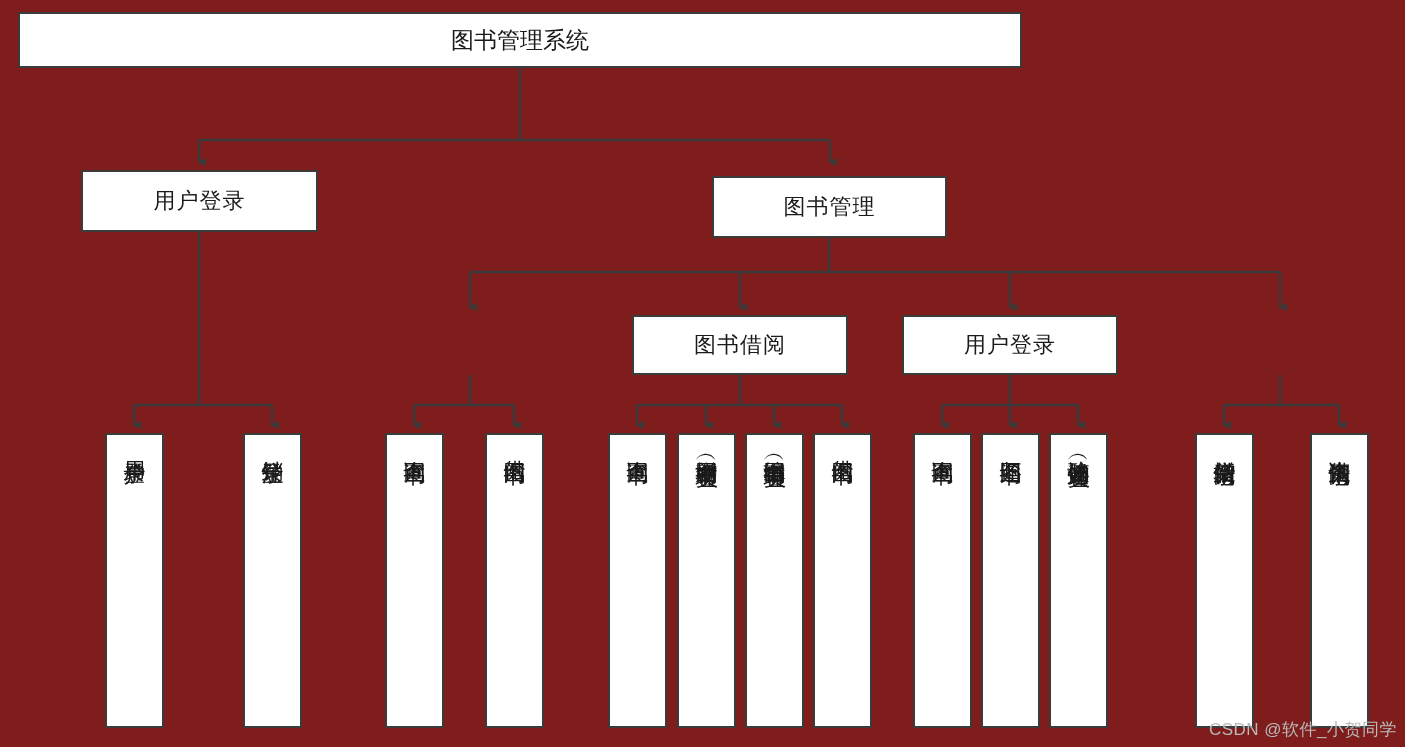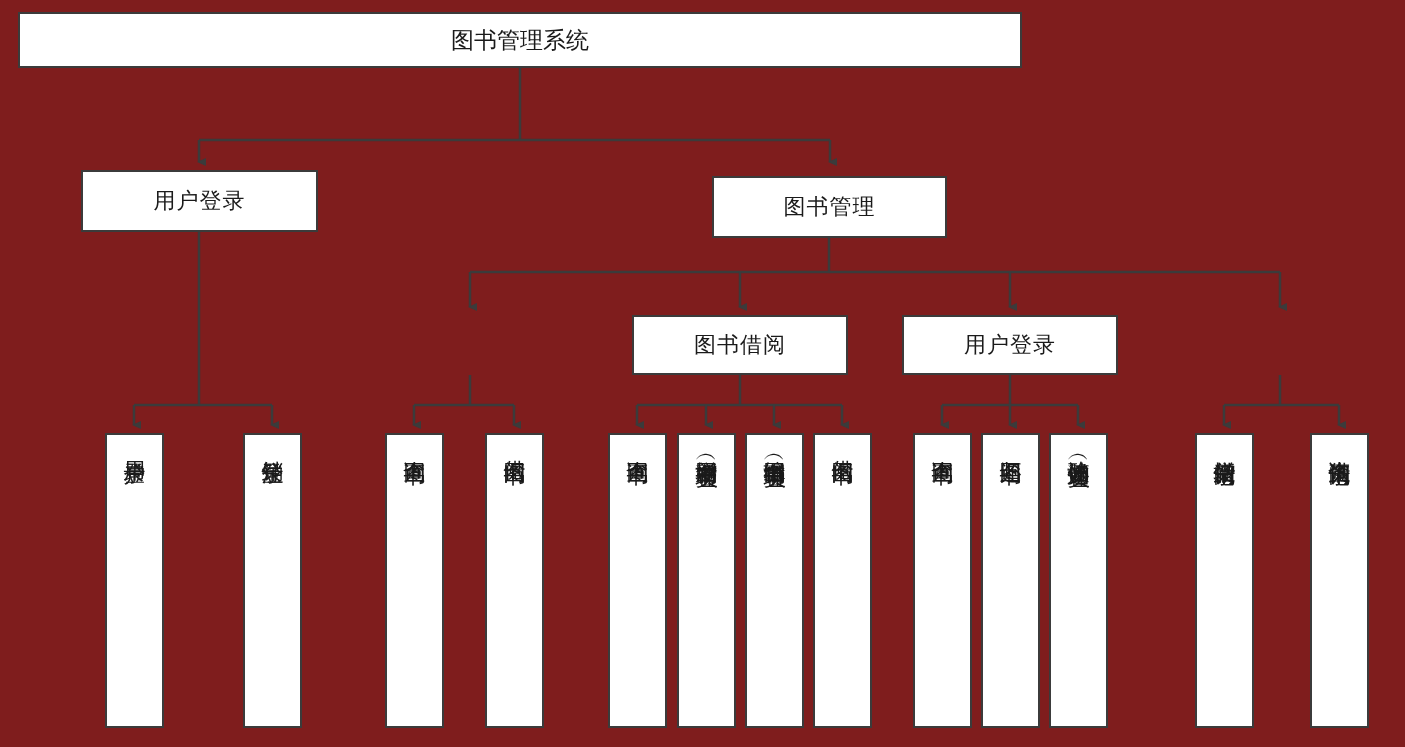--- a/index.html
+++ b/index.html
@@ -172,14 +172,15 @@
   <div class="node leaf" style="left:1049px; top:433px; width:59px; height:295px;">
     <span class="vtext">确认归还（管理员）</span>
   </div>
   <div class="node leaf" style="left:1195px; top:433px; width:59px; height:295px;">
     <span class="vtext">新增借阅记录</span>
   </div>
   <div class="node leaf" style="left:1310px; top:433px; width:59px; height:295px;">
     <span class="vtext">查询借阅记录</span>
   </div>
 
+  <div class="watermark">CSDN @软件_小贺同学</div>
 
 </div>
 
 </body></html>

